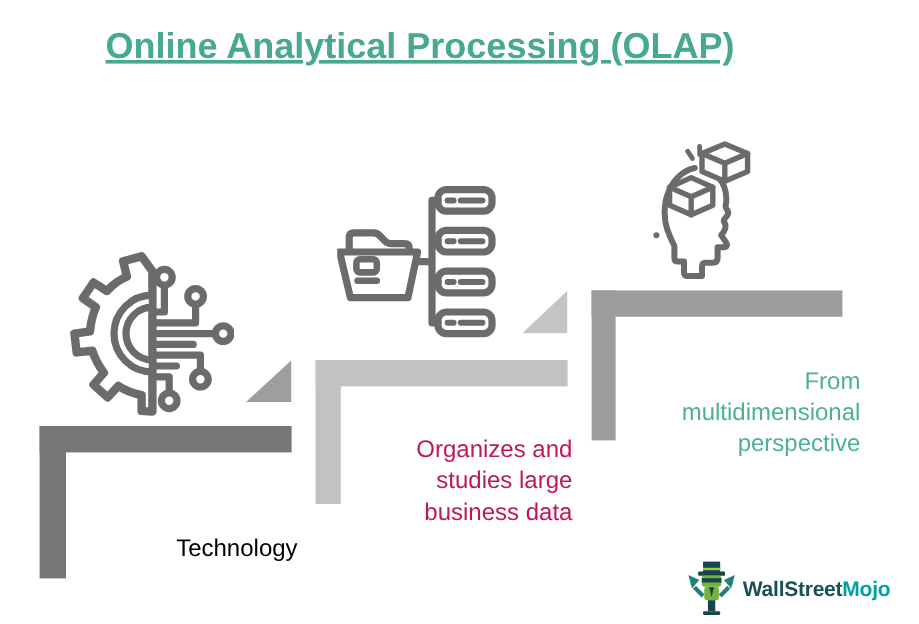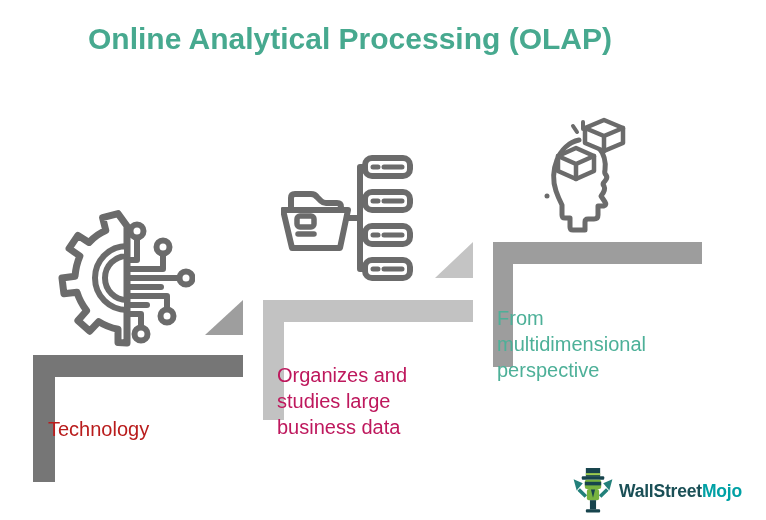--- a/index.html
+++ b/index.html
@@ -2,26 +2,26 @@
 <html><head>
 <meta charset="utf-8">
 <style>
   html,body{margin:0;padding:0;background:#ffffff;}
   .canvas{
     position:relative;width:766px;height:520px;overflow:hidden;
     font-family:"Liberation Sans", sans-serif;background:#ffffff;
   }
   .title{
     position:absolute;left:0;top:22px;width:700px;margin:0;
-    text-align:center;font-size:30px;font-weight:700;letter-spacing:0;
+    text-align:center;font-size:30px;font-weight:700;letter-spacing:0;text-decoration:underline;
   }
   .bar{position:absolute;}
   .tri{position:absolute;clip-path:polygon(0 100%, 100% 0, 100% 100%);}
   .label{
-    position:absolute;text-align:left;font-size:20px;line-height:26px;
+    position:absolute;text-align:right;font-size:20px;line-height:26px;
     white-space:pre-line;font-weight:400;
   }
   .icon-wrap{position:absolute;}
   .icon-wrap svg{display:block;width:100%;height:100%;}
   .logo{position:absolute;left:572px;top:467px;display:flex;align-items:center;}
   .logo-mascot{width:42px;height:49px;flex:0 0 auto;}
   .logo-text{font-size:17.5px;font-weight:800;letter-spacing:-0.2px;margin-left:5px;white-space:nowrap;}
 </style>
 </head>
 <body>
@@ -48,21 +48,21 @@
           <circle cx="92" cy="28" r="6.5"></circle>
           <circle cx="118" cy="44" r="6.5"></circle>
           <circle cx="141" cy="75" r="6.5"></circle>
           <circle cx="122" cy="113" r="6.5"></circle>
           <circle cx="96" cy="131" r="6.5"></circle>
         </g>
       </svg>
     </div>
     <div class="bar" style="left: 33px; top: 355px; width: 210px; height: 22px; background-color: rgb(118, 118, 118);"></div>
     <div class="bar" style="left: 33px; top: 355px; width: 22px; height: 127px; background-color: rgb(118, 118, 118);"></div>
-    <div class="label" style="left: 48px; top: 416px; width: 200px; color: #b91c1c;">Technology</div>
+    <div class="label" style="left: 48px; top: 444px; width: 200px; color: #000000;">Technology</div>
   </div>
 
   <div class="tri" style="left: 205px; top: 300px; width: 38px; height: 35px; background-color: rgb(158, 158, 158);"></div>
 
   <div>
     <div class="icon-wrap" style="left: 281px; top: 146px; width: 135px; height: 140px; color: rgb(107, 107, 107);">
       <svg viewBox="0 0 135 140" fill="none" stroke="currentColor" stroke-width="6" stroke-linejoin="round" stroke-linecap="round">
         <path d="M10,64 L10,52 Q10,48 14,48 L30,48 Q34,48 36,51 L40,55 Q42,57 45,57 L56,57 Q60,57 60,61 L60,64"></path>
         <path fill="#ffffff" d="M2,64 L67,64 L59,102 L11,102 Z"></path>
         <rect x="16" y="70" width="17" height="11" rx="3" stroke-width="5.5"></rect>

